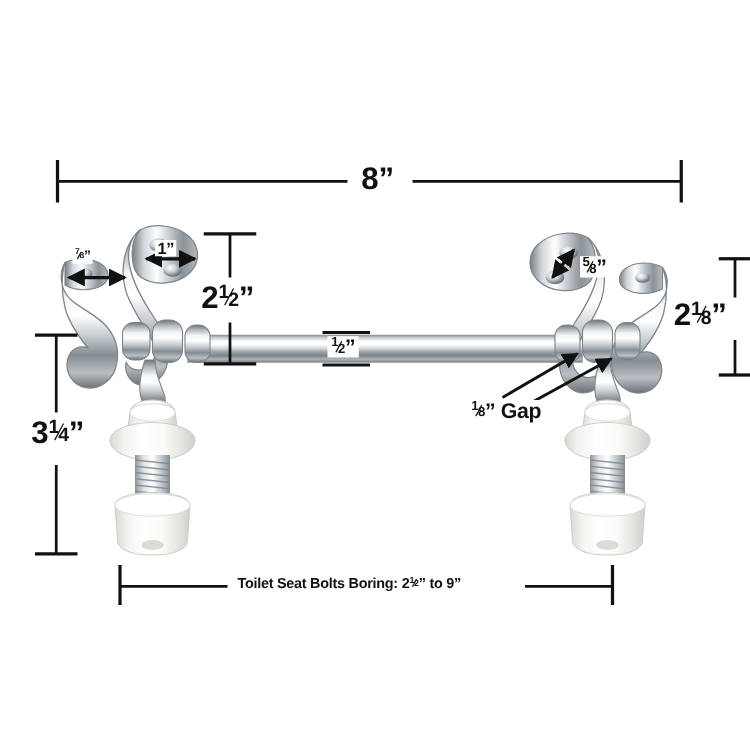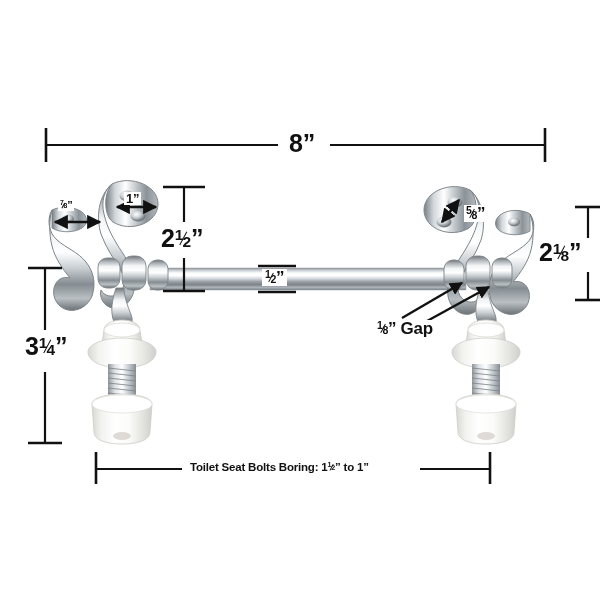--- a/index.html
+++ b/index.html
@@ -319,16 +319,16 @@
 
   <div class="dim-label big" style="left:22px; top:334px; padding:0 3px;">
     <span>3</span><span class="frac"><span class="n">1</span><span class="bar"></span><span class="d">4</span></span><span class="prime">”</span>
   </div>
 
   <div class="dim-label med" style="left:374px; top:320px; padding:0 3px;">
     <span class="frac"><span class="n">1</span><span class="bar"></span><span class="d">8</span></span><span class="prime">”</span><span> Gap</span>
   </div>
 
   <div class="dim-label bore" style="left:186px; top:462px; padding:0 4px;">
-    <span>Toilet Seat Bolts Boring: 1</span><span class="frac"><span class="n">1</span><span class="bar"></span><span class="d">2</span></span><span>” to 1”</span>
+    <span>Toilet Seat Bolts Boring: 2</span><span class="frac"><span class="n">1</span><span class="bar"></span><span class="d">2</span></span><span>” to 9”</span>
   </div>
 
 </div>
 
 </body></html>

